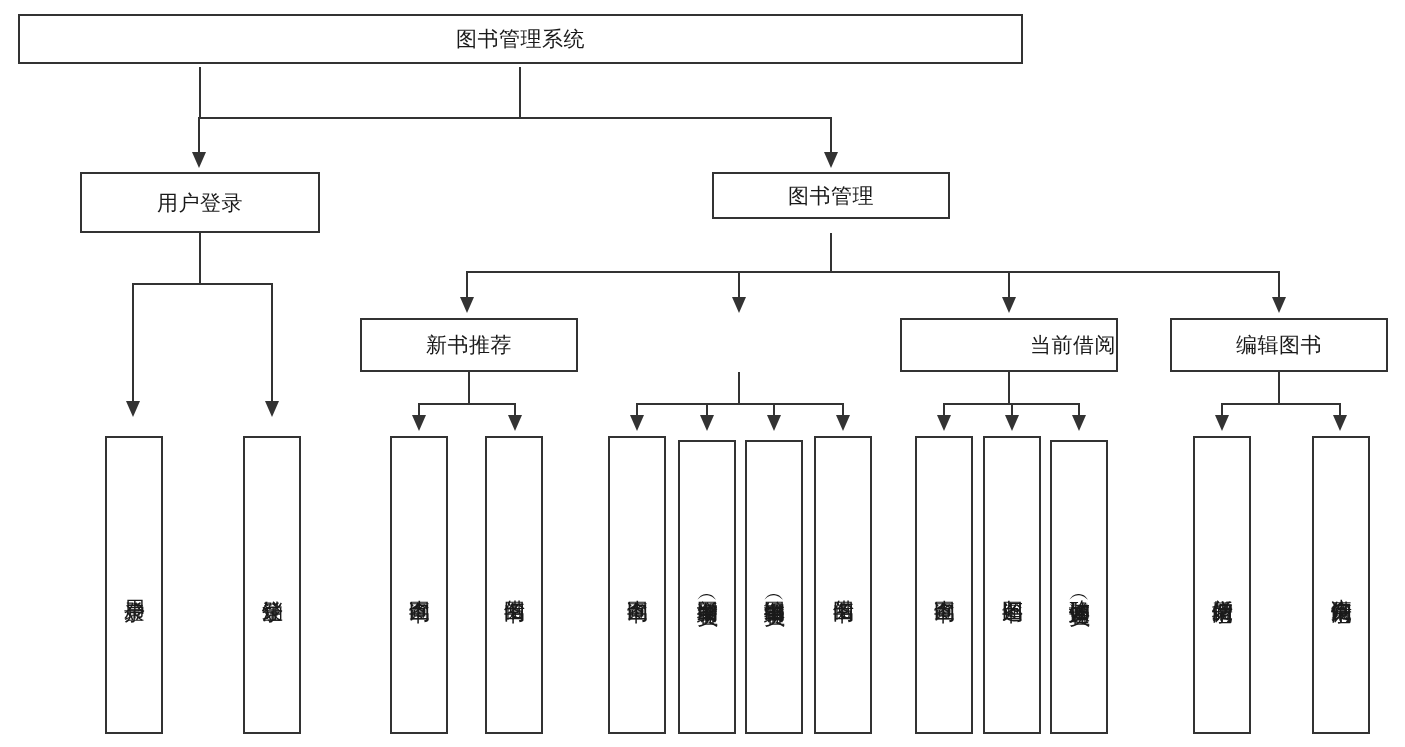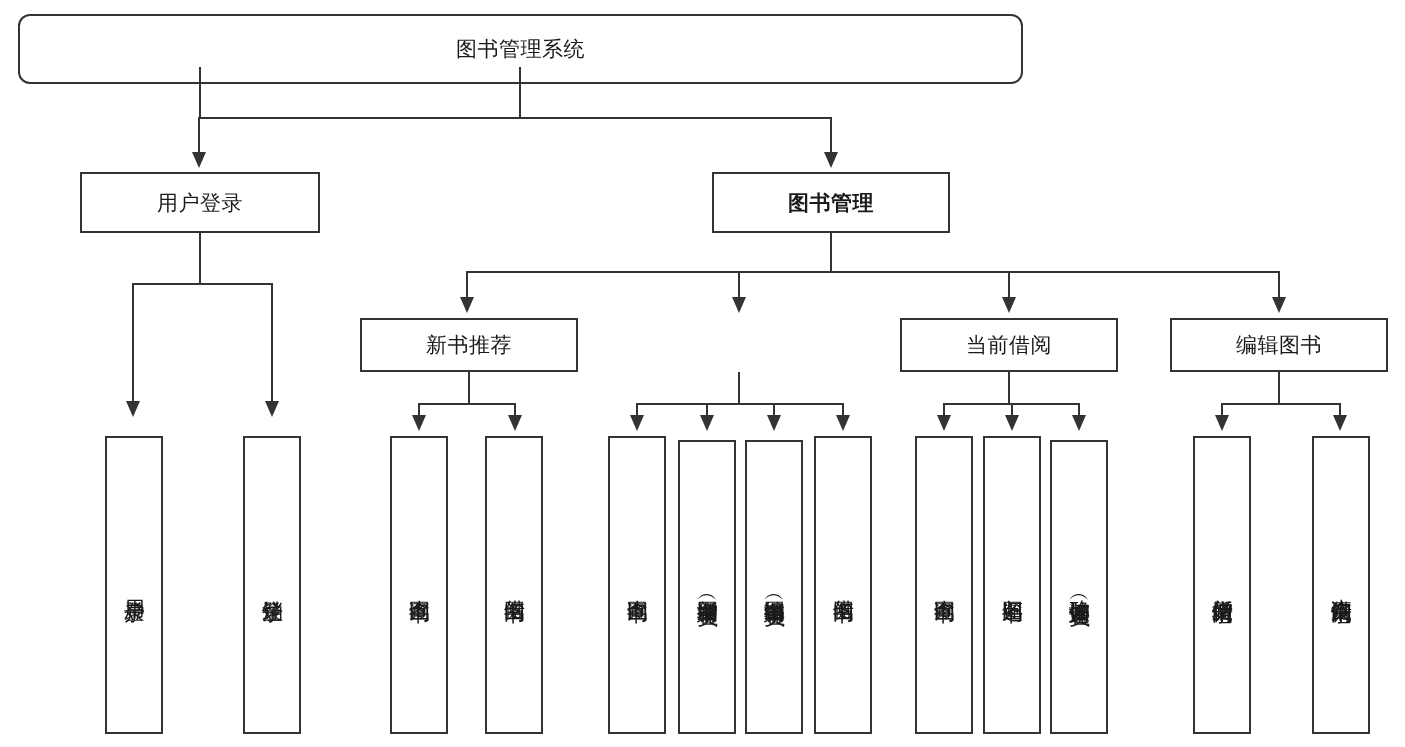--- a/index.html
+++ b/index.html
@@ -64,40 +64,40 @@
     font-size: 19px;
     white-space: nowrap;
     letter-spacing: 0.5px;
   }
 </style>
 </head>
 <body>
 
 <div id="canvas">
 
-  <div class="node horiz" style="left:18px; top:14px; width:1005px; height:70px;border-radius:12px;">
+  <div class="node horiz" style="left:18px; top:14px; width:1005px; height:50px;">
     <span>图书管理系统</span>
   </div>
 
   <div class="edge v" style="left:199px; top:67px; width:2px; height:50px;"></div>
 
   <div class="edge v" style="left:519px; top:67px; height:50px;"></div>
 
   <div class="edge h" style="left:198px; top:117px; width:634px;"></div>
 
   <div class="edge v" style="left:198px; top:117px; height:37px;"></div>
   <div class="arrow" style="left:192px; top:152px;"></div>
 
   <div class="edge v" style="left:830px; top:117px; height:37px;"></div>
   <div class="arrow" style="left:824px; top:152px;"></div>
 
   <div class="node horiz" style="left:80px; top:172px; width:240px; height:61px;">
     <span>用户登录</span>
   </div>
-  <div class="node horiz" style="left:712px; top:172px; width:238px; height:61px;font-weight:bold;">
+  <div class="node horiz" style="left:712px; top:172px; width:238px; height:47px;">
     <span>图书管理</span>
   </div>
 
   <div class="edge v" style="left:199px; top:233px; height:50px;"></div>
   <div class="edge h" style="left:132px; top:283px; width:141px;"></div>
   <div class="edge v" style="left:132px; top:283px; height:120px;"></div>
   <div class="arrow" style="left:126px; top:401px;"></div>
   <div class="edge v" style="left:271px; top:283px; height:120px;"></div>
   <div class="arrow" style="left:265px; top:401px;"></div>
 
@@ -108,21 +108,21 @@
   <div class="edge v" style="left:738px; top:271px; height:28px;"></div>
   <div class="arrow" style="left:732px; top:297px;"></div>
   <div class="edge v" style="left:1008px; top:271px; height:28px;"></div>
   <div class="arrow" style="left:1002px; top:297px;"></div>
   <div class="edge v" style="left:1278px; top:271px; height:28px;"></div>
   <div class="arrow" style="left:1272px; top:297px;"></div>
 
   <div class="node horiz" style="left:360px; top:318px; width:218px; height:54px;">
     <span>新书推荐</span>
   </div>
-  <div class="node horiz" style="left:900px; top:318px; width:218px; height:54px;">
+  <div class="node horiz" style="left:900px; top:318px; width:218px; height:54px;justify-content:flex-end;">
     <span>当前借阅</span>
   </div>
   <div class="node horiz" style="left:1170px; top:318px; width:218px; height:54px;">
     <span>编辑图书</span>
   </div>
 
   <div class="edge v" style="left:468px; top:372px; height:32px;"></div>
   <div class="edge h" style="left:418px; top:403px; width:98px;"></div>
   <div class="edge v" style="left:418px; top:403px; height:14px;"></div>
   <div class="arrow" style="left:412px; top:415px;"></div>

